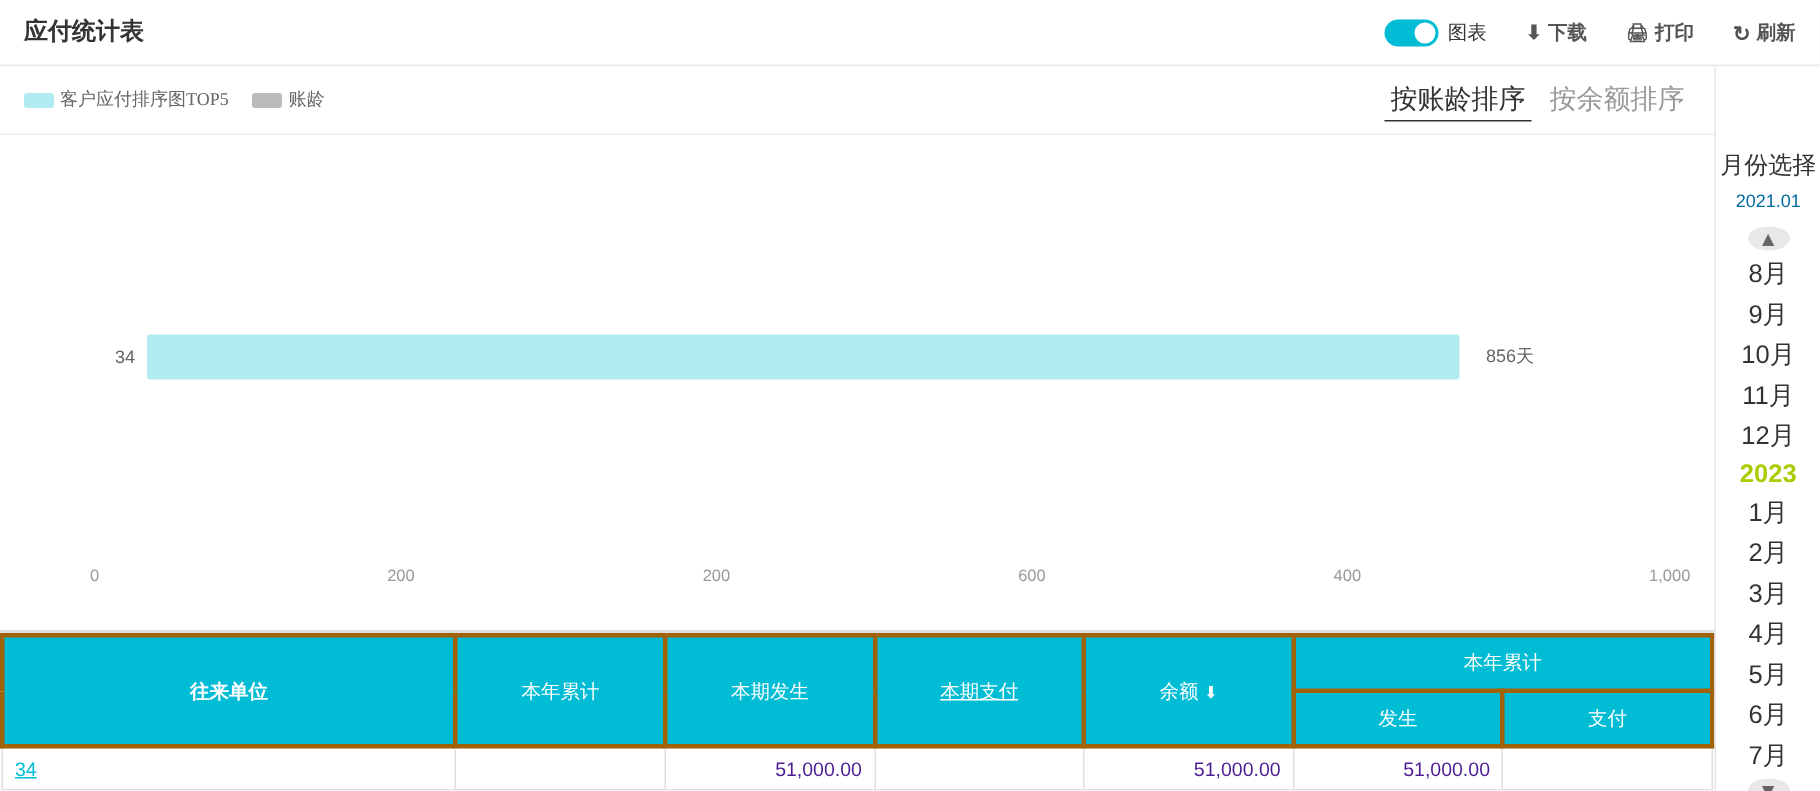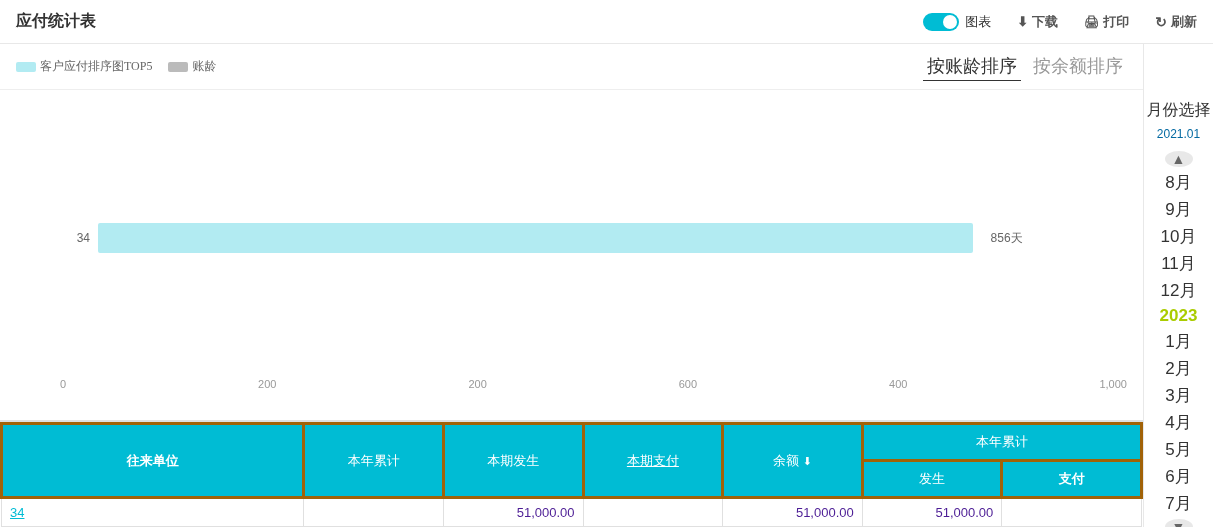--- a/index.html
+++ b/index.html
@@ -148,21 +148,21 @@
               <th rowspan="2" style="width:120px;">本期发生</th>
               <th rowspan="2" style="width:120px;text-decoration:underline;">本期支付</th>
               <th rowspan="2" style="width:120px;">
                 <span>余额</span>
                 <span style="font-size:11px;">⬇</span>
               </th>
               <th colspan="2">本年累计</th>
             </tr>
             <tr>
               <th style="width:120px;">发生</th>
-              <th style="width:120px;font-weight:bold;">支付</th>
+              <th style="width:120px;">支付</th>
             </tr>
           </thead>
           <tbody id="table-body">
           <tr>
     <td class="link">34</td>
     <td class="right"></td>
     <td class="right">51,000.00</td>
     <td class="right"></td>
     <td class="right">51,000.00</td>
     <td class="right">51,000.00</td>

